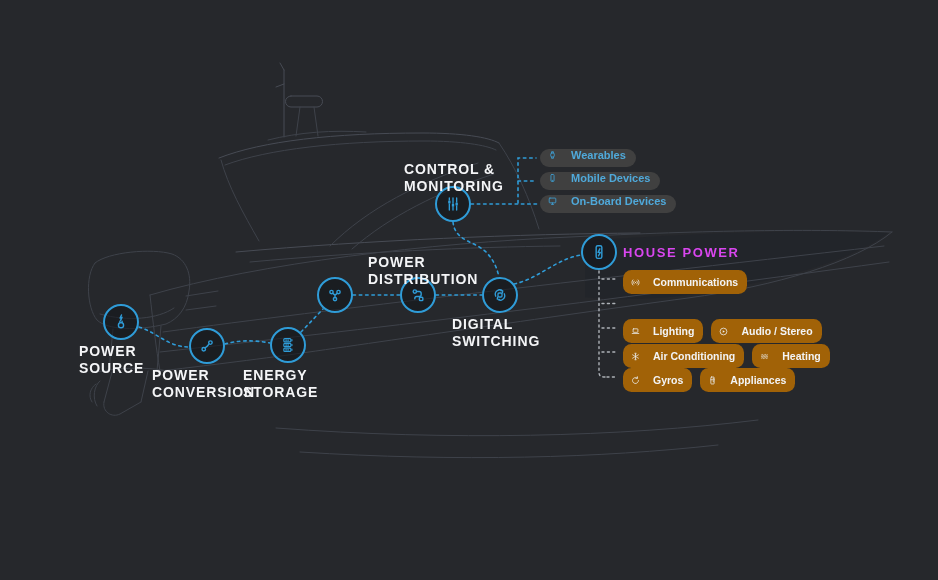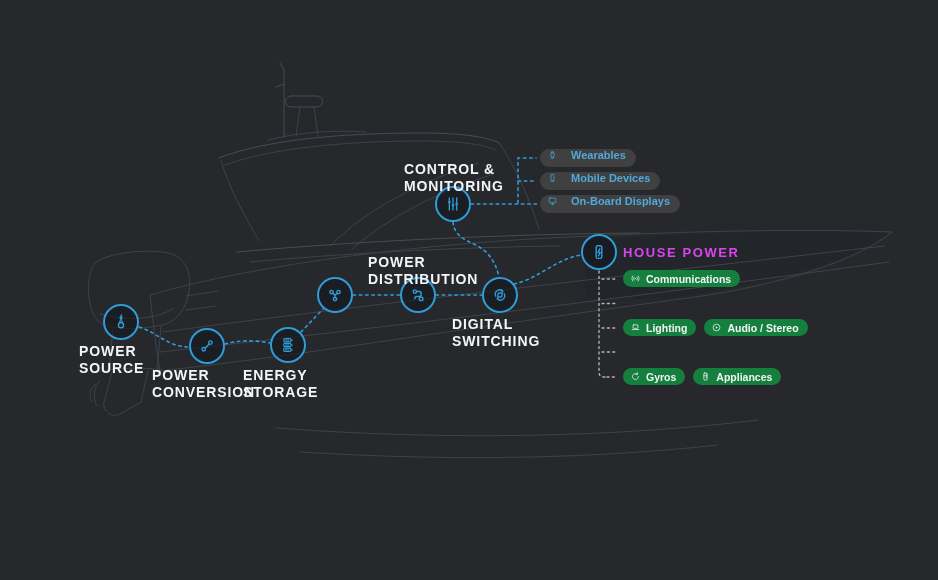--- a/index.html
+++ b/index.html
@@ -16,22 +16,22 @@
   .nicon{width:20px;height:20px;color:#2f9cd8;}
   .nlabel{position:absolute;color:#f4f5f7;font-size:14px;font-weight:bold;letter-spacing:.9px;
           text-align:left;line-height:1.2;text-transform:uppercase;}
   .hp-title{position:absolute;left:623px;top:245px;color:#d946ef;font-size:13px;font-weight:bold;
             letter-spacing:1.6px;white-space:nowrap;}
   .dpill{position:absolute;left:540px;height:18px;display:inline-flex;align-items:flex-start;gap:13px;
          padding:0 10px 0 7px;border-radius:9px;background:#404040;color:#4fa9da;
          font-size:11px;font-weight:bold;white-space:nowrap;}
   .dpill .picon{width:11px;height:12px;color:#3fa0d4;}
   .lrow{position:absolute;left:623px;display:flex;gap:8px;}
-  .lpill{height:17px;display:inline-flex;align-items:center;gap:5px;padding:0 9px 0 7px;
-         border-radius:8.5px;background:#15803d;color:#f3f4f6;font-size:10.5px;font-weight:bold;
+  .lpill{height:24px;display:inline-flex;align-items:center;gap:12px;padding:0 9px 0 7px;
+         border-radius:8.5px;background:#a16207;color:#f3f4f6;font-size:10.5px;font-weight:bold;
          white-space:nowrap;}
   .lpill .picon{width:11px;height:11px;color:#eceef0;}
   .picon use,.nicon use{pointer-events:none;}
 </style>
 </head>
 <body>
 
 <svg width="0" height="0" style="position:absolute" aria-hidden="true">
 <defs>
   <symbol id="plug-bolt-icon" viewBox="0 0 24 24">
@@ -284,21 +284,21 @@
   <div class="dpill" style="top:172px">
     <svg class="picon" viewBox="0 0 24 24">
         <use href="#smartphone-icon"></use>
       </svg>
     <span>Mobile Devices</span>
   </div>
   <div class="dpill" style="top:195px">
     <svg class="picon" viewBox="0 0 24 24">
         <use href="#display-icon"></use>
       </svg>
-    <span>On-Board Displays</span>
+    <span>On-Board Devices</span>
   </div>
 
   <div class="lrow" style="top:270px">
     <div class="lpill">
       <svg class="picon" viewBox="0 0 24 24">
           <use href="#broadcast-icon"></use>
         </svg>
       <span>Communications</span>
     </div>
   </div>
@@ -309,20 +309,34 @@
         </svg>
       <span>Lighting</span>
     </div>
     <div class="lpill">
       <svg class="picon" viewBox="0 0 24 24">
           <use href="#play-circle-icon"></use>
         </svg>
       <span>Audio / Stereo</span>
     </div>
   </div>
+  <div class="lrow" style="top:344px">
+    <div class="lpill">
+      <svg class="picon" viewBox="0 0 24 24">
+          <use href="#snowflake-icon"></use>
+        </svg>
+      <span>Air Conditioning</span>
+    </div>
+    <div class="lpill">
+      <svg class="picon" viewBox="0 0 24 24">
+          <use href="#waves-icon"></use>
+        </svg>
+      <span>Heating</span>
+    </div>
+  </div>
   <div class="lrow" style="top:368px">
     <div class="lpill">
       <svg class="picon" viewBox="0 0 24 24">
           <use href="#gyro-icon"></use>
         </svg>
       <span>Gyros</span>
     </div>
     <div class="lpill">
       <svg class="picon" viewBox="0 0 24 24">
           <use href="#refrigerator-icon"></use>

